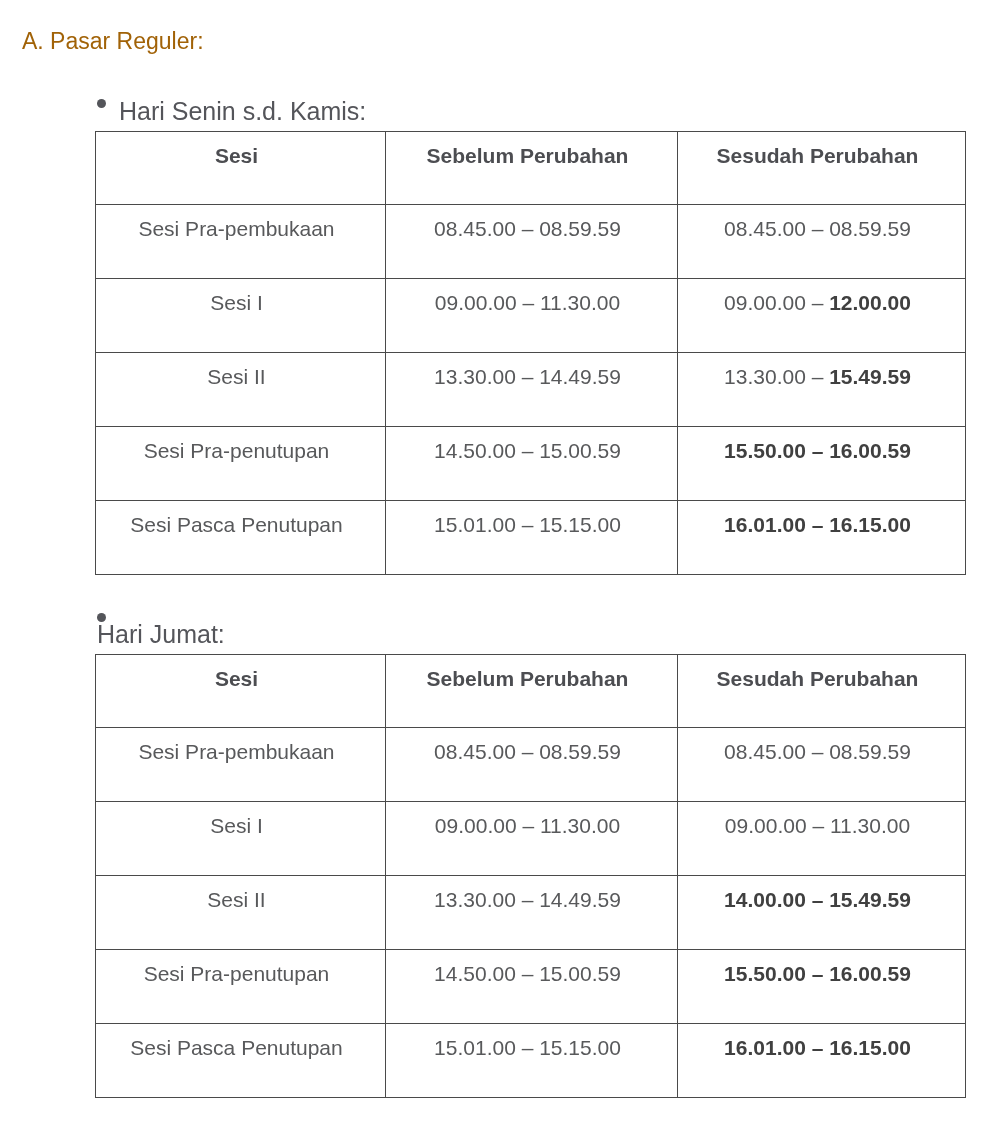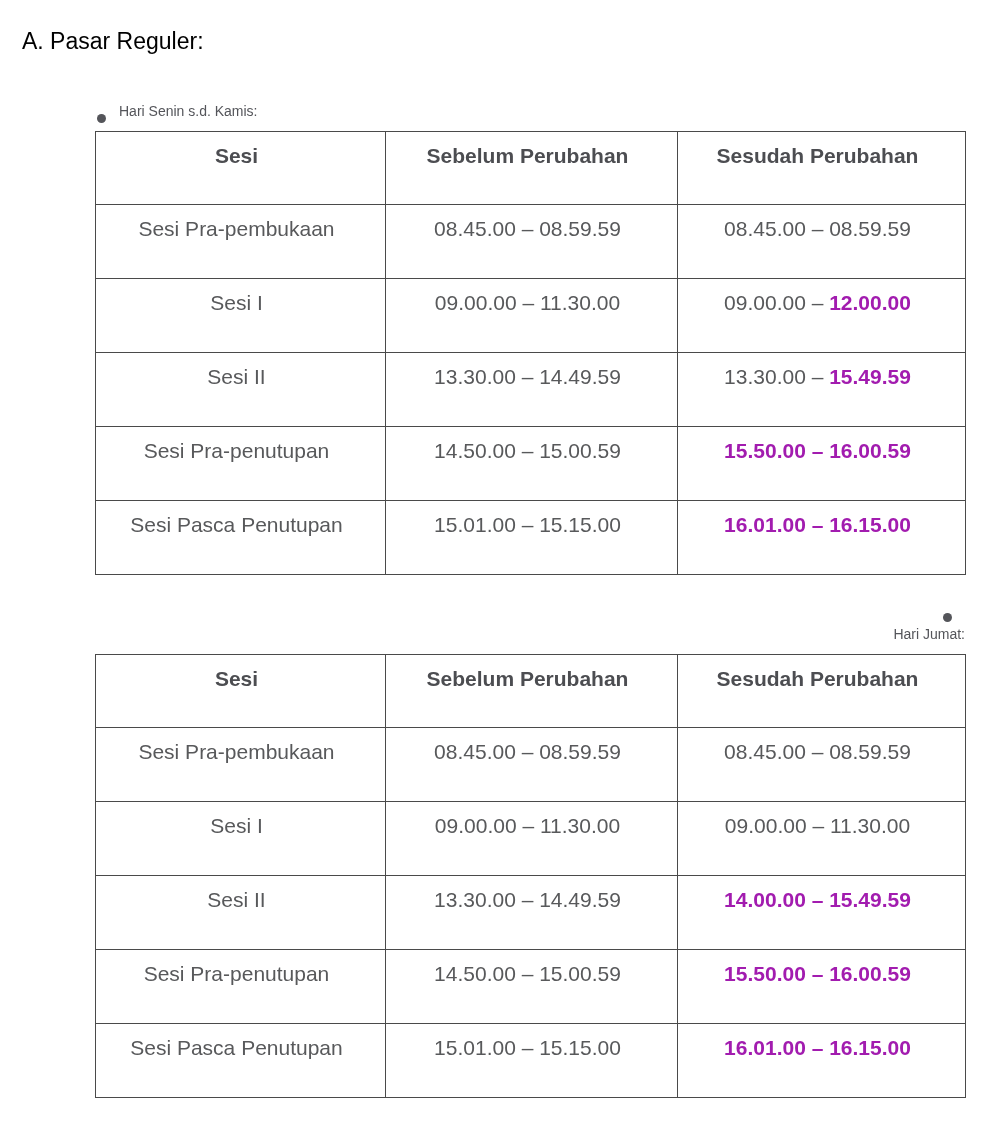--- a/index.html
+++ b/index.html
@@ -11,31 +11,31 @@
     font-family: "Liberation Sans", sans-serif;
     color: #58595b;
     overflow: hidden;
   }
   .page { padding: 27px 35px 0 22px; }
 
   .section-heading {
     font-size: 23px;
     line-height: 28px;
     font-weight: 400;
-    color: #000000;
+    color: #a16207;
     margin: 0;
   }
 
   .bullet-line {
     margin: 44px 0 8px 75px;
-    font-size: 14px;
+    font-size: 25px;
     line-height: 24px;
     color: #54555a;
     display: flex;
-    align-items: flex-end;
+    align-items: flex-start;
   }
   .bullet-line.second { margin-top: 38px; flex-direction: column; }
   .bullet-dot {
     width: 9px;
     height: 9px;
     border-radius: 50%;
     background: #54555a;
     margin-right: 13px;
     flex: 0 0 auto;
   }
@@ -56,21 +56,21 @@
     padding: 11px 12px 0 4px;
     font-size: 21px;
     line-height: 26px;
   }
   table.schedule th {
     height: 73px;
     font-weight: bold;
     color: #4c4d51;
   }
   table.schedule td { height: 74px; }
-  .time-bold { font-weight: bold; color: #a21caf; }
+  .time-bold { font-weight: bold; color: #404040; }
 </style>
 </head>
 <body>
 
 <div class="page">
 
   <p class="section-heading">A. Pasar Reguler:</p>
 
   <div class="bullet-line">
     <span class="bullet-dot"></span>

